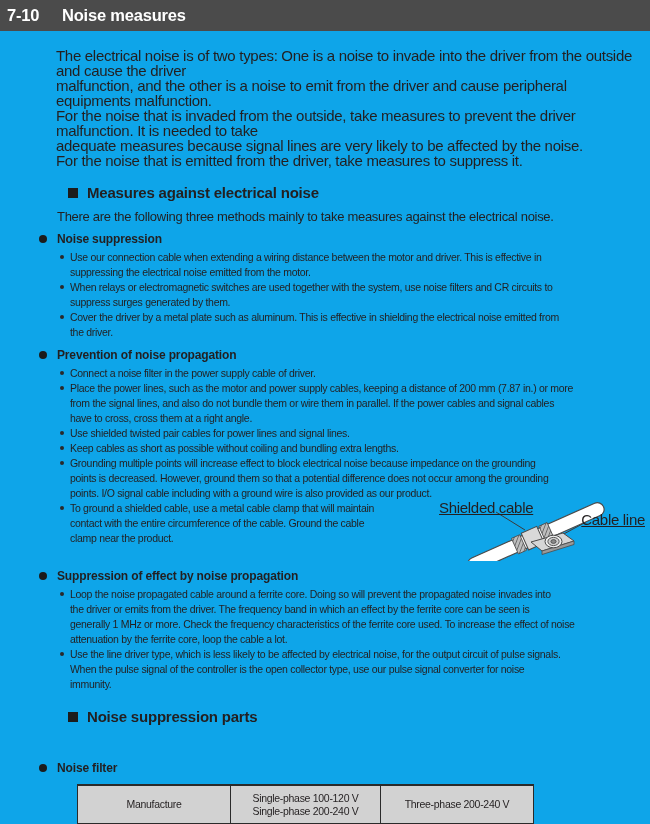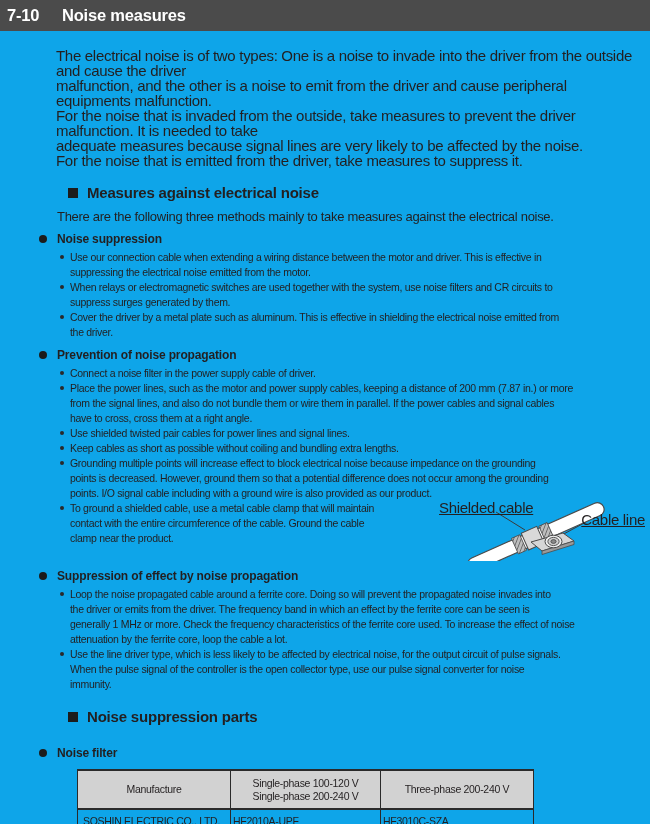--- a/index.html
+++ b/index.html
@@ -24,21 +24,21 @@
   }
   .sq{width:10px;height:10px;background:#1c1c1c;margin-right:9px;flex:none;}
   .s-intro{
     margin:8px 0 0 57px;width:585px;font-size:13px;line-height:15px;
     letter-spacing:-0.3px;white-space:pre-line;
   }
   h3.sub{
     display:flex;align-items:center;font-size:12px;font-weight:bold;
     margin:8px 0 0 39px;letter-spacing:-0.15px;
   }
-  h3.mt-lg{margin-top:21px;}
+  h3.mt-lg{margin-top:36px;}
   .dotlg{width:8px;height:8px;border-radius:50%;background:#1c1c1c;margin-right:10px;flex:none;}
   ul.blist{
     list-style:none;margin:4px 0 0 60px;padding:0;font-size:10.5px;
     line-height:15px;letter-spacing:-0.3px;
   }
   ul.blist li{display:flex;}
   .d{flex:none;width:4px;height:4px;border-radius:50%;background:#2a2a2a;margin:5px 6px 0 0;}
   ul.blist .t{max-width:576px;white-space:pre-line;}
   li.with-fig{position:relative;min-height:60px;}
   li.with-fig .t{max-width:370px;}

